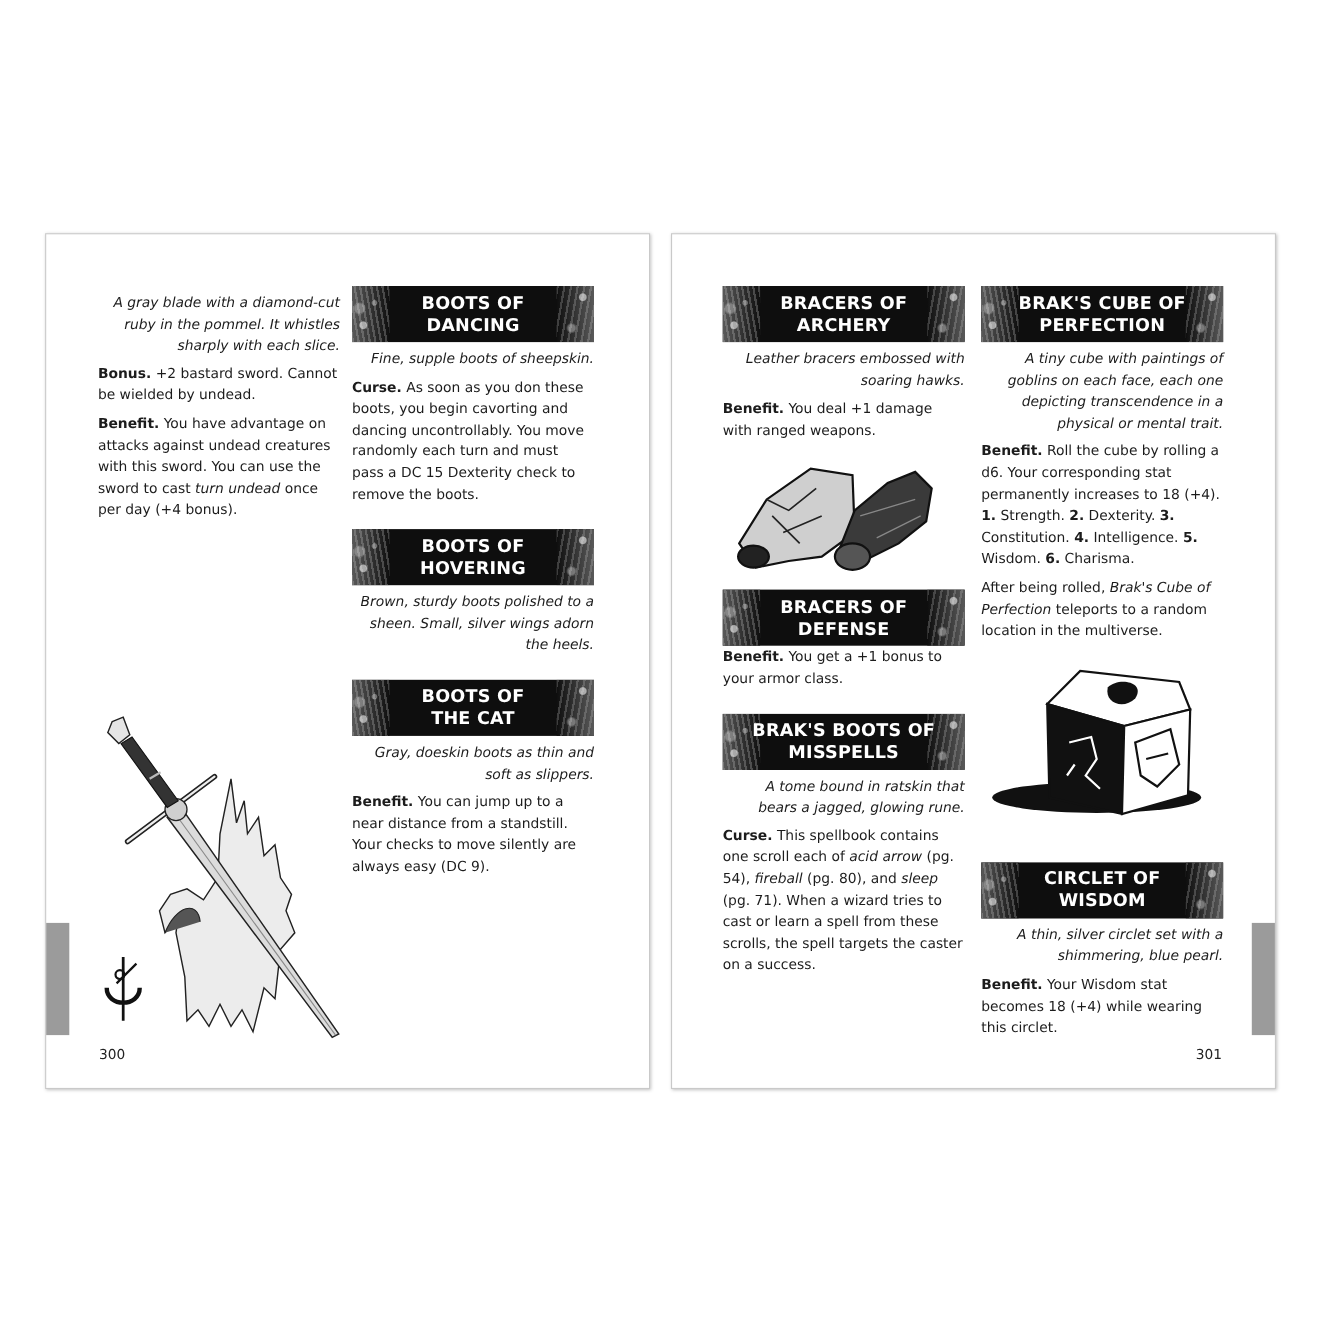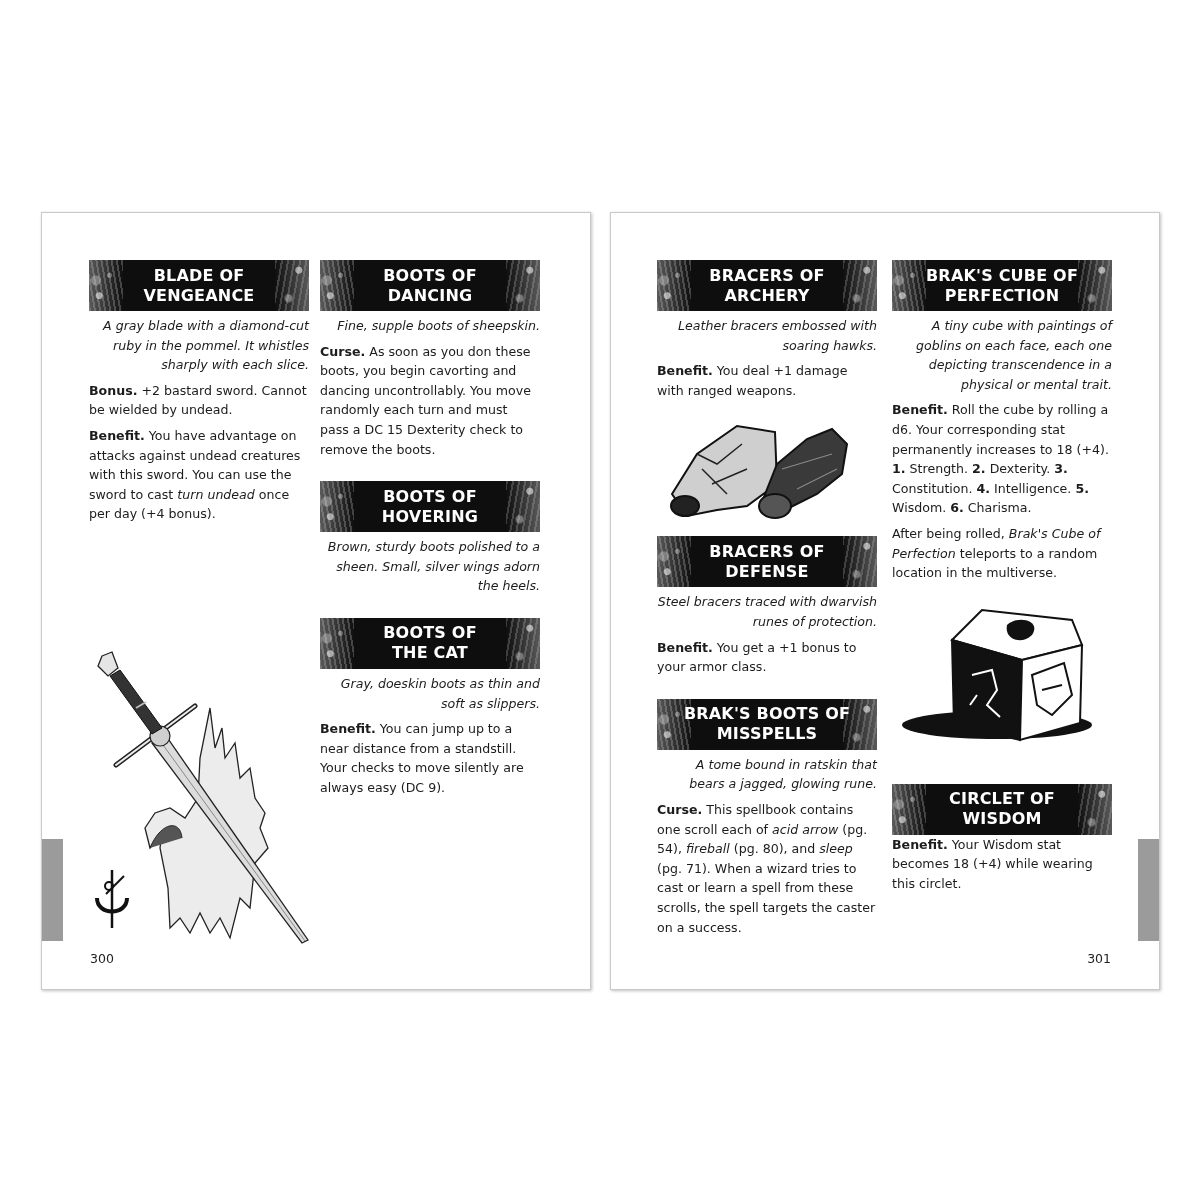--- a/index.html
+++ b/index.html
@@ -46,24 +46,20 @@
   em { font-style:italic; }
 </style>
 </head>
 <body>
 
 <div class="page left">
   <div class="tab"></div>
 
   <div class="col col1">
     <div class="item">
-      <div class="banner">
-        <span class="banner-title">BLADE OF
-VENGEANCE</span>
-      </div>
       <p class="desc">A gray blade with a diamond-cut ruby in the pommel. It whistles sharply with each slice.</p>
       <p><span class="lbl">Bonus.</span> <span>+2 bastard sword. Cannot be wielded by undead.</span></p>
       <p><span class="lbl">Benefit.</span> <span>You have advantage on attacks against undead creatures with this sword. You can use the sword to cast </span><em>turn undead</em><span> once per day (+4 bonus).</span></p>
     </div>
   </div>
 
   <div class="col col2">
     <div class="item">
       <div class="banner">
         <span class="banner-title">BOOTS OF
@@ -137,21 +133,20 @@
       <path d="M105 88 L120 50 L150 25 L175 15 L190 30 L185 60 L160 80 L130 95 Z" fill="#3a3a3a" stroke="#111" stroke-width="2"></path>
       <path d="M125 55 L175 40 M140 75 L180 55" stroke="#888" stroke-width="1.2"></path>
       <ellipse cx="118" cy="92" rx="16" ry="12" fill="#555" stroke="#111" stroke-width="2"></ellipse>
     </svg>
 
     <div class="item">
       <div class="banner">
         <span class="banner-title">BRACERS OF
 DEFENSE</span>
       </div>
-      <p class="desc">Steel bracers traced with dwarvish runes of protection.</p>
       <p><span class="lbl">Benefit.</span> <span>You get a +1 bonus to your armor class.</span></p>
     </div>
 
     <div class="item">
       <div class="banner">
         <span class="banner-title">BRAK'S BOOTS OF
 MISSPELLS</span>
       </div>
       <p class="desc">A tome bound in ratskin that bears a jagged, glowing rune.</p>
       <p><span class="lbl">Curse.</span> <span>This spellbook contains one scroll each of </span><em>acid arrow</em><span> (pg. 54), </span><em>fireball</em><span> (pg. 80), and </span><em>sleep</em><span> (pg. 71). When a wizard tries to cast or learn a spell from these scrolls, the spell targets the caster on a success.</span></p>
@@ -178,18 +173,19 @@
       <path d="M80 70 L100 65 L105 85 L95 100 L108 112 M85 90 L78 100" stroke="#fff" stroke-width="2" fill="none"></path>
       <path d="M140 70 L172 58 L180 90 L160 110 L145 100 Z" fill="none" stroke="#111" stroke-width="2"></path>
       <path d="M150 85 L170 80" stroke="#111" stroke-width="2"></path>
     </svg>
 
     <div class="item">
       <div class="banner">
         <span class="banner-title">CIRCLET OF
 WISDOM</span>
       </div>
+      <p class="desc">A thin, silver circlet set with a shimmering, blue pearl.</p>
       <p><span class="lbl">Benefit.</span> <span>Your Wisdom stat becomes 18 (+4) while wearing this circlet.</span></p>
     </div>
   </div>
 
   <div class="pagenum">301</div>
 </div>
 
 </body></html>

